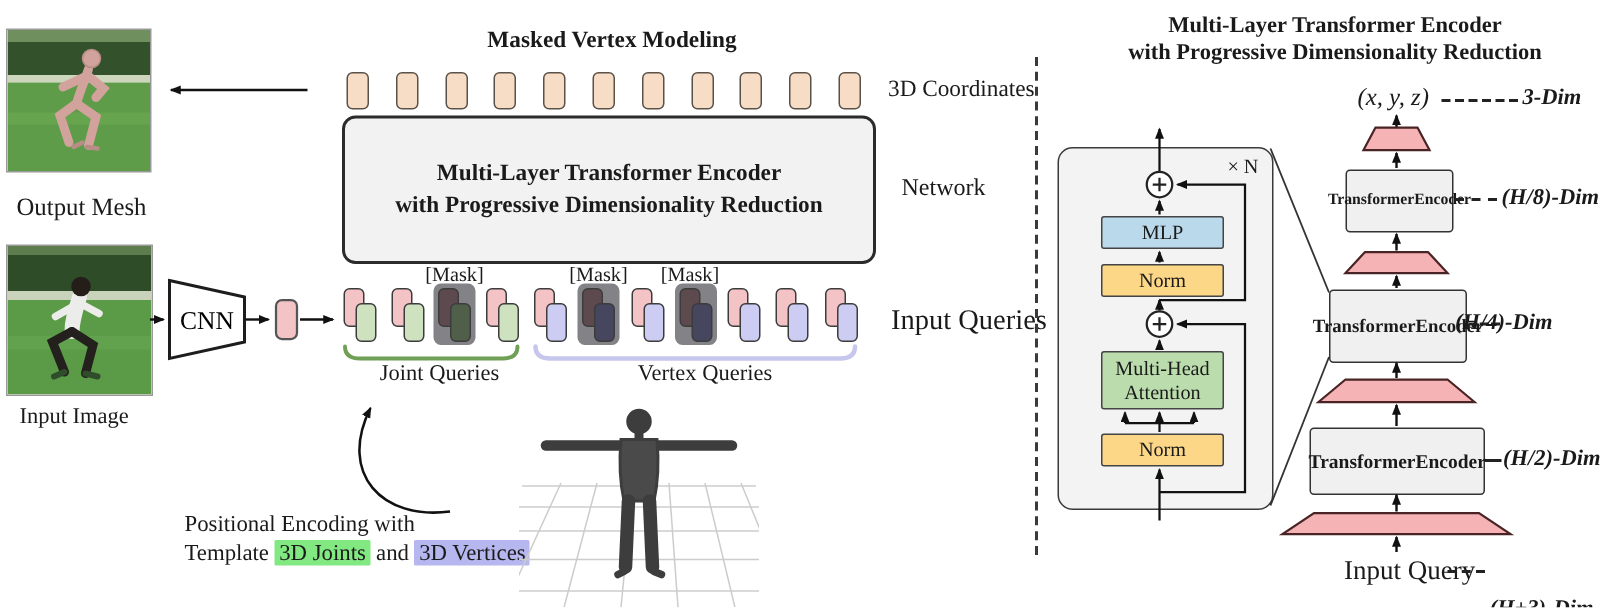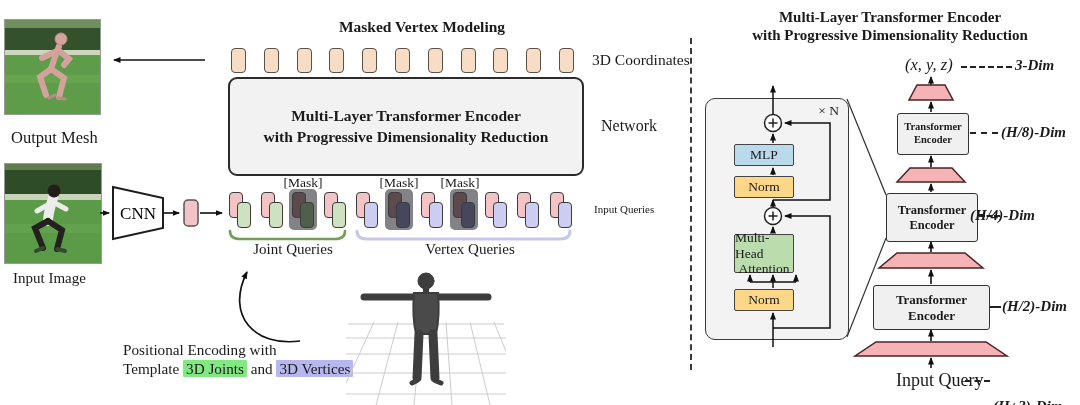--- a/index.html
+++ b/index.html
@@ -23,26 +23,26 @@
   #joint-row{left:229px;gap:9.7px;}
   #vertex-row{left:356px;gap:10.3px;}
   .qpair{position:relative;width:22px;height:36px;}
   .qmaskbg{position:absolute;left:-3px;top:-3px;width:28px;height:41px;border-radius:5px;opacity:.88;}
   .qtok{position:absolute;width:14px;height:26px;border:1.3px solid #3c3c3c;border-radius:4px;box-sizing:border-box;}
   .qback{left:0;top:0;}
   .qfront{left:8px;top:10px;}
   
   #detail-block{position:absolute;left:705px;top:98px;width:142px;height:240px;background:#f3f3f3;
                 border:1.8px solid #3a3a3a;border-radius:10px;}
-  .innerbox{position:absolute;left:28px;width:60px;border:1.3px solid #444;border-radius:2px;
+  .innerbox{position:absolute;left:28px;width:82px;border:1.3px solid #444;border-radius:2px;
             display:flex;flex-direction:column;align-items:center;justify-content:center;
             font-size:13.5px;line-height:1.15;box-sizing:border-box;}
   
   .tebox{position:absolute;background:#f0f0f0;border:1.6px solid #333;border-radius:3px;
-         display:flex;flex-direction:column;align-items:center;justify-content:center;
+         display:flex;flex-direction:row;align-items:center;justify-content:center;
          font-weight:bold;text-align:center;line-height:1.2;}
   .dash{position:absolute;border-top:2px dashed #222;height:0;}
   .dim{position:absolute;font-weight:bold;font-size:15px;white-space:nowrap;font-style:italic;}
   
   #divider{position:absolute;left:690px;top:38px;height:332px;width:0;border-left:2px dashed #3a3a3a;}
   
   .hl{padding:0 3px;border-radius:1px;}
   
   #watermark{position:absolute;left:842px;top:340px;font-family:"DejaVu Sans",sans-serif;
              font-size:35px;color:rgba(195,195,195,0.8);letter-spacing:1px;z-index:9;
@@ -87,21 +87,21 @@
         <path d="M48,38 L61,45" stroke="#ececea" stroke-width="5"></path>
         <path d="M43,57 L57,66 L52,85" stroke="#23201e" stroke-width="6"></path>
         <path d="M43,57 L30,64 L38,84" stroke="#23201e" stroke-width="6"></path>
         <path d="M52,85 l8,2 M38,84 l-7,3" stroke="#2f4d2a" stroke-width="4"></path>
       </g>
       <circle cx="49" cy="27" r="6.5" fill="#241d19"></circle>
     </svg>
   </div>
   <div class="lbl" style="left:13px;top:270px;font-size:15px;">Input Image</div>
 
-  <div class="lbl bold ctr" style="left:422px;top:18px;font-size:15.5px;">Masked Vertex Modeling</div>
+  <div class="lbl bold ctr" style="left:408px;top:18px;font-size:15.5px;">Masked Vertex Modeling</div>
 
   <div id="coord-row">
       <div class="ctok" style="background: rgb(248, 221, 198);"></div>
       <div class="ctok" style="background: rgb(248, 221, 198);"></div>
       <div class="ctok" style="background: rgb(248, 221, 198);"></div>
       <div class="ctok" style="background: rgb(248, 221, 198);"></div>
       <div class="ctok" style="background: rgb(248, 221, 198);"></div>
       <div class="ctok" style="background: rgb(248, 221, 198);"></div>
       <div class="ctok" style="background: rgb(248, 221, 198);"></div>
       <div class="ctok" style="background: rgb(248, 221, 198);"></div>
@@ -165,21 +165,21 @@
       </div>
       <div class="qpair">
         <div class="qtok qback" style="background: rgb(244, 195, 198);"></div>
         <div class="qtok qfront" style="background: rgb(205, 205, 244);"></div>
       </div>
       <div class="qpair">
         <div class="qtok qback" style="background: rgb(244, 195, 198);"></div>
         <div class="qtok qfront" style="background: rgb(205, 205, 244);"></div>
       </div>
     </div>
-  <div class="lbl" style="left:594px;top:203px;font-size:11px;">Input Queries</div>
+  <div class="lbl" style="left:594px;top:203px;font-size:19px;">Input Queries</div>
 
   <div class="lbl ctr" style="left:293px;top:241px;font-size:15px;">Joint Queries</div>
   <div class="lbl ctr" style="left:470px;top:241px;font-size:15px;">Vertex Queries</div>
 
   <div class="lbl" style="left:123px;top:340px;font-size:15.2px;line-height:19px;">
     <div>Positional Encoding with</div>
     <div>
       <span>Template </span><span class="hl" id="hl-joints" style="background: rgb(130, 232, 130);">3D Joints</span><span> and </span><span class="hl" id="hl-vertices" style="background: rgb(183, 183, 240);">3D Vertices</span>
     </div>
   </div>

